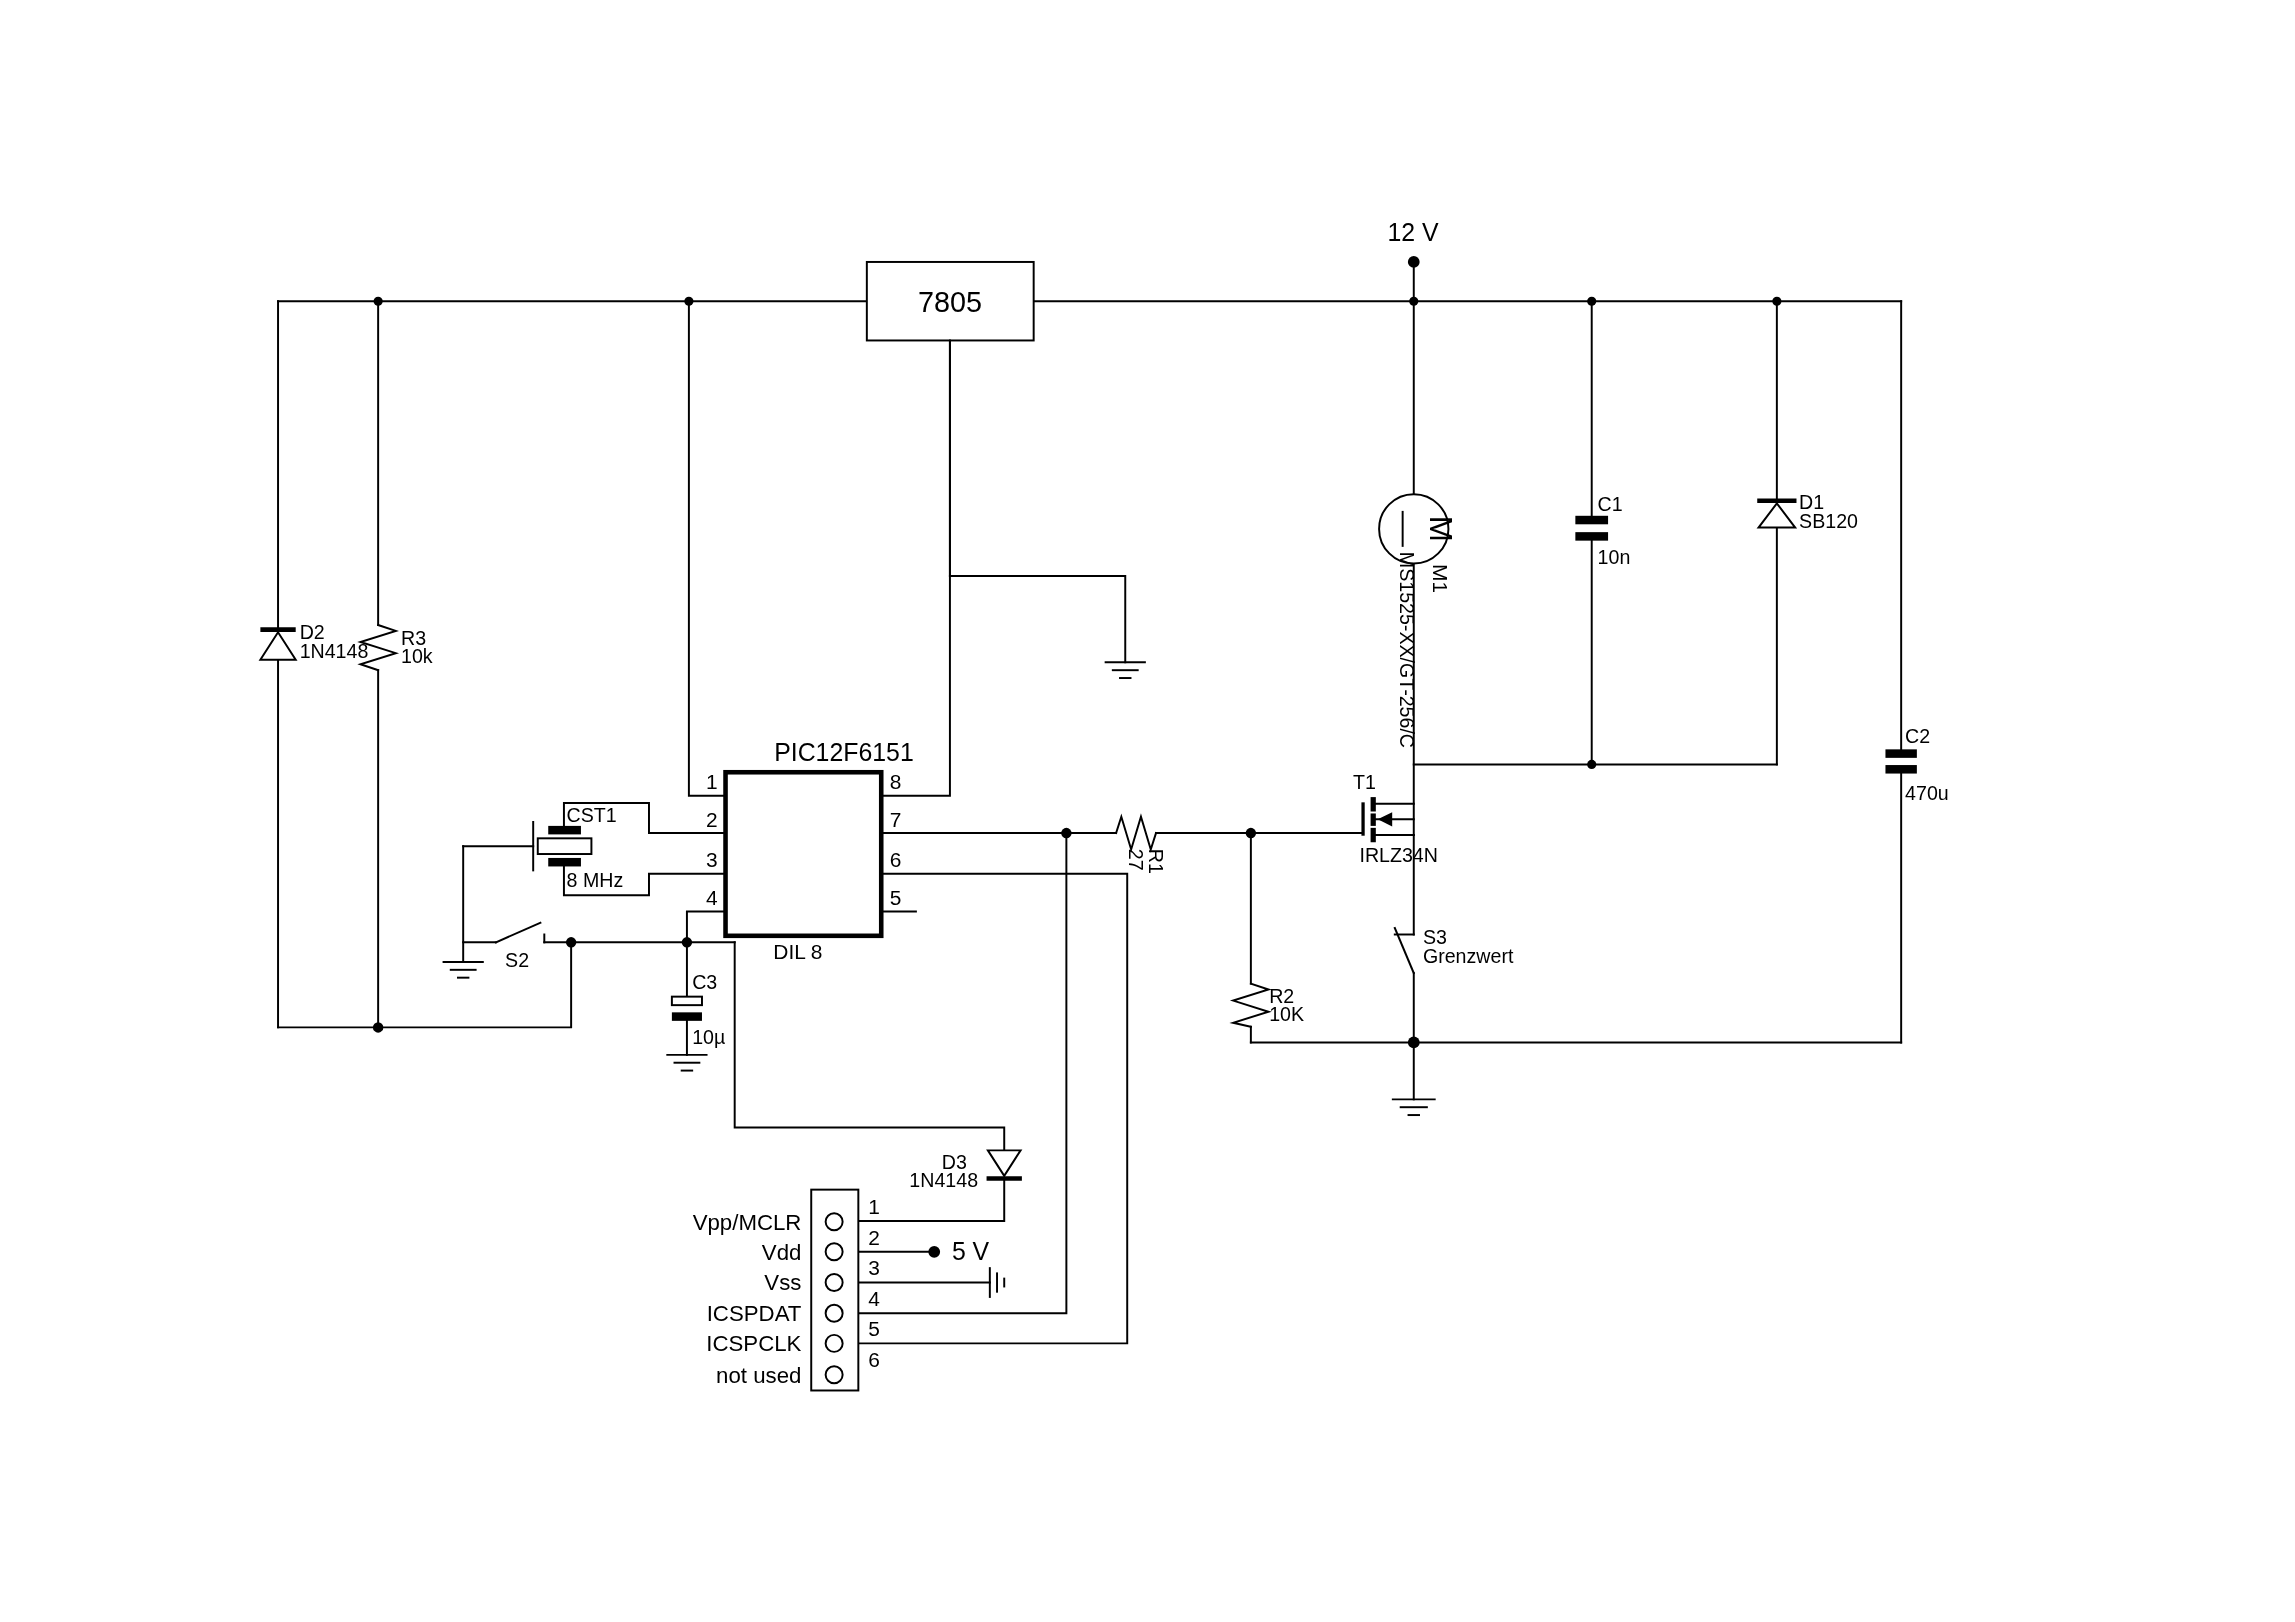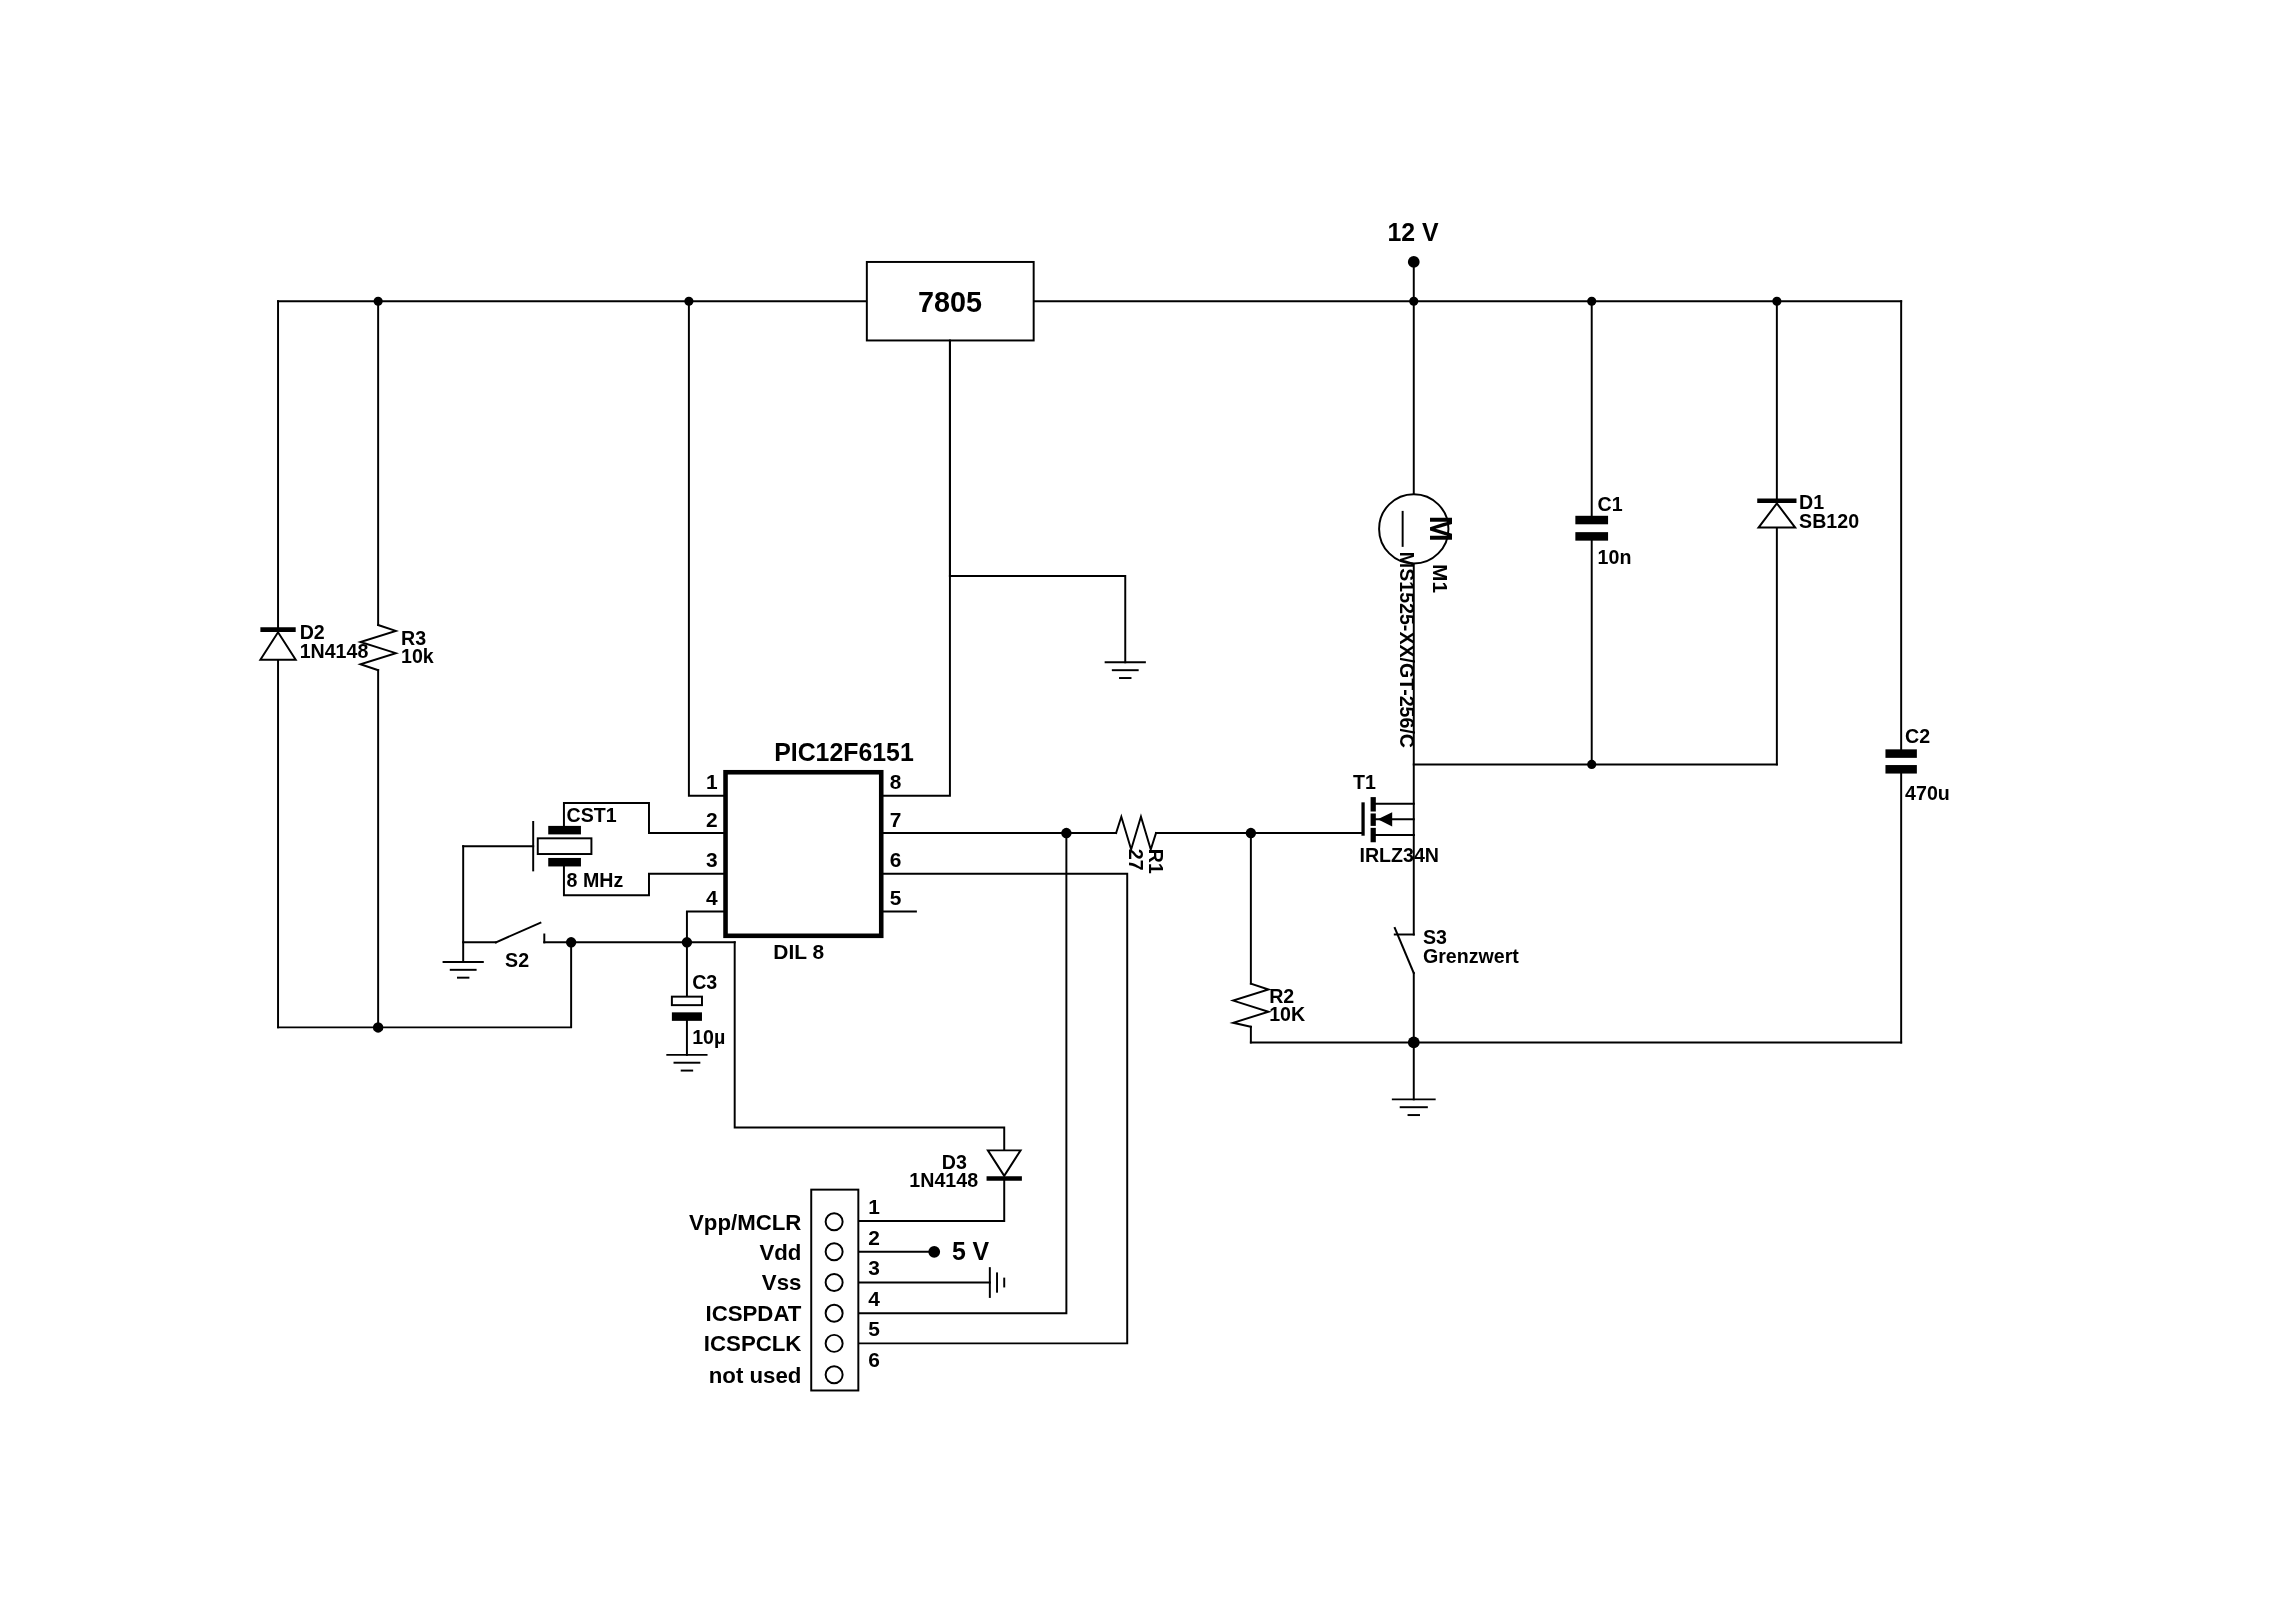--- a/index.html
+++ b/index.html
@@ -1,16 +1,16 @@
 <!DOCTYPE html>
 <html style="font-size:10.5px"><head>
 <meta charset="utf-8">
 <style>
   html,body{margin:0;padding:0;background:#ffffff;}
-  .page{width:2295px;height:1623px;background:#fff;position:relative;font-family:"Liberation Sans",sans-serif;font-weight:bold;}
+  .page{width:2295px;height:1623px;background:#fff;position:relative;font-family:"Liberation Sans",sans-serif;}
   svg{display:block}
   .wire{stroke:#000;stroke-width:3;fill:none;stroke-linecap:square}
   .sym{stroke:#000;stroke-width:3;fill:#ffffff}
   .bar{stroke:#000;stroke-width:7;fill:none}
   .fillb{fill:#000;stroke:none}
   .dot{fill:#000;stroke:none}
   text{fill:#000;font-family:"Liberation Sans",sans-serif;}
   .t30{font-size:30px}.t32{font-size:32px}.t34{font-size:34px}.t38{font-size:38px}.t44{font-size:44px}.t48{font-size:48px}
 </style>
 </head>

